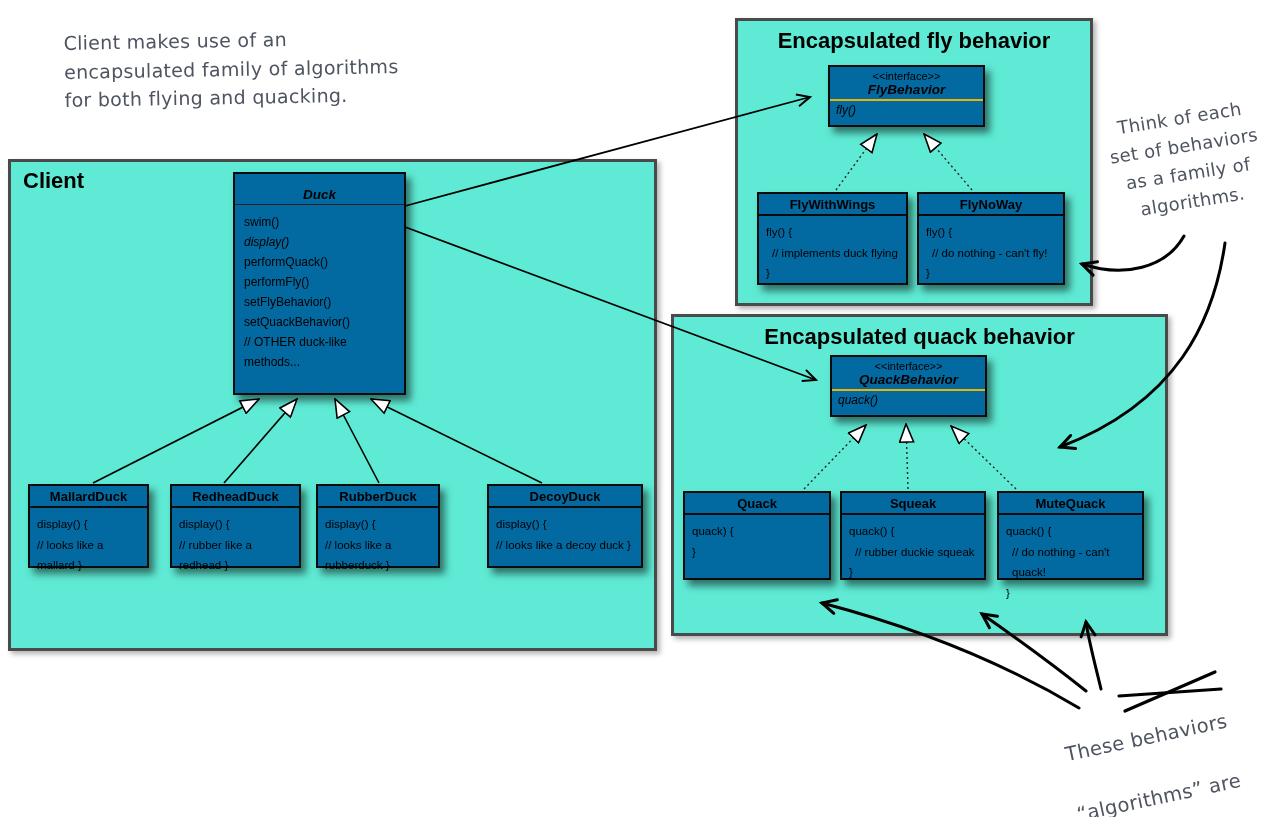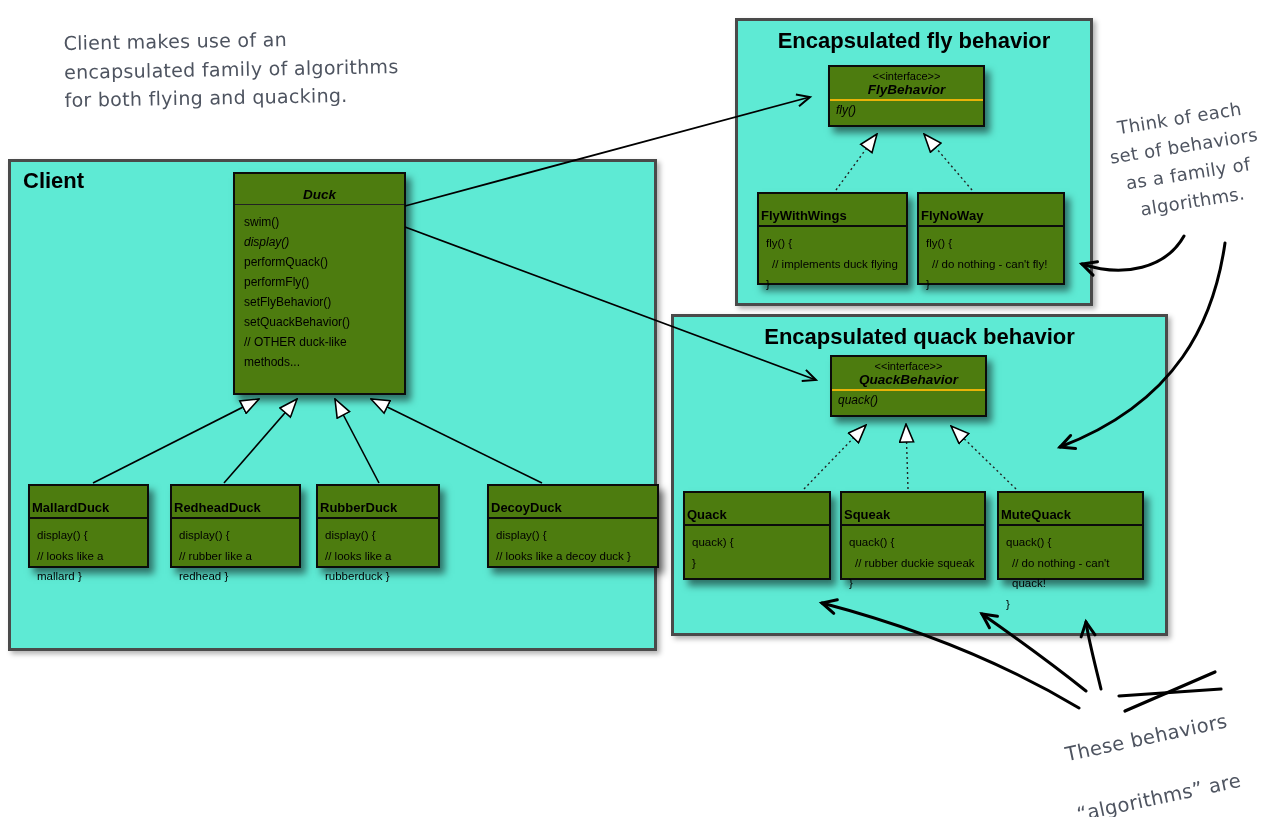--- a/index.html
+++ b/index.html
@@ -12,38 +12,38 @@
     position:absolute; background:#5eead4; border:3px solid #4a4a4a;
     box-sizing:border-box; box-shadow:3px 3px 5px rgba(0,0,0,0.3);
   }
   .panel-client { left:8px; top:159px; width:649px; height:492px; }
   .panel-fly    { left:735px; top:18px;  width:358px; height:288px; }
   .panel-quack  { left:671px; top:314px; width:497px; height:322px; }
   .client-title { position:absolute; left:12px; top:6px; font-size:22px; font-weight:bold; }
   .panel-heading { text-align:center; font-size:22px; font-weight:bold; padding-top:7px; }
   
   .classbox {
-    position:absolute; background:#4d7c0f; border:2px solid #0b0b0b;
+    position:absolute; background:#0369a1; border:2px solid #0b0b0b;
     box-sizing:border-box; box-shadow:5px 6px 7px rgba(0,0,0,0.5);
   }
-  .cb-title { font-weight:bold; font-size:13px; text-align:left; padding:14px 2px 2px; border-bottom:2px solid #0b0b0b; }
+  .cb-title { font-weight:bold; font-size:13px; text-align:center; padding:3px 2px 2px; border-bottom:2px solid #0b0b0b; }
   .cb-body  { padding:6px 7px 0; font-size:11.5px; line-height:1.8; }
   .cb-body .ind { padding-left:6px; }
   
   .duck-box { left:233px; top:172px; width:173px; height:223px; }
   .duck-title { font-weight:bold; font-style:italic; font-size:13.5px; text-align:center; padding:13px 0 2px; border-bottom:1.5px solid #222; }
   .duck-attrs { font-weight:bold; font-size:12.5px; padding:5px 9px 6px; line-height:24px; border-bottom:1.5px solid #222; }
   .duck-methods { font-size:12px; padding:7px 9px 0; line-height:20px; }
   .italic { font-style:italic; }
   
   .sub { top:484px; height:84px; }
   .sub-mallard { left:28px;  width:121px; }
   .sub-redhead { left:170px; width:131px; }
   .sub-rubber  { left:316px; width:124px; }
-  .sub-decoy   { left:487px; width:172px; }
+  .sub-decoy   { left:487px; width:156px; }
   
   .ifacebox { width:157px; height:62px; }
   .iface-fly   { left:828px; top:65px;  }
   .iface-quack { left:830px; top:355px; }
   .iface-stereo { font-size:11px; text-align:center; padding-top:3px; }
   .iface-name   { font-size:13.5px; font-weight:bold; font-style:italic; text-align:center; padding-bottom:2px; border-bottom:2px solid #eab308; }
   .iface-method { font-size:12px; font-style:italic; padding:2px 6px; }
   
   .impl-fww { left:757px; top:192px; width:151px; height:93px; }
   .impl-fnw { left:917px; top:192px; width:148px; height:93px; }

